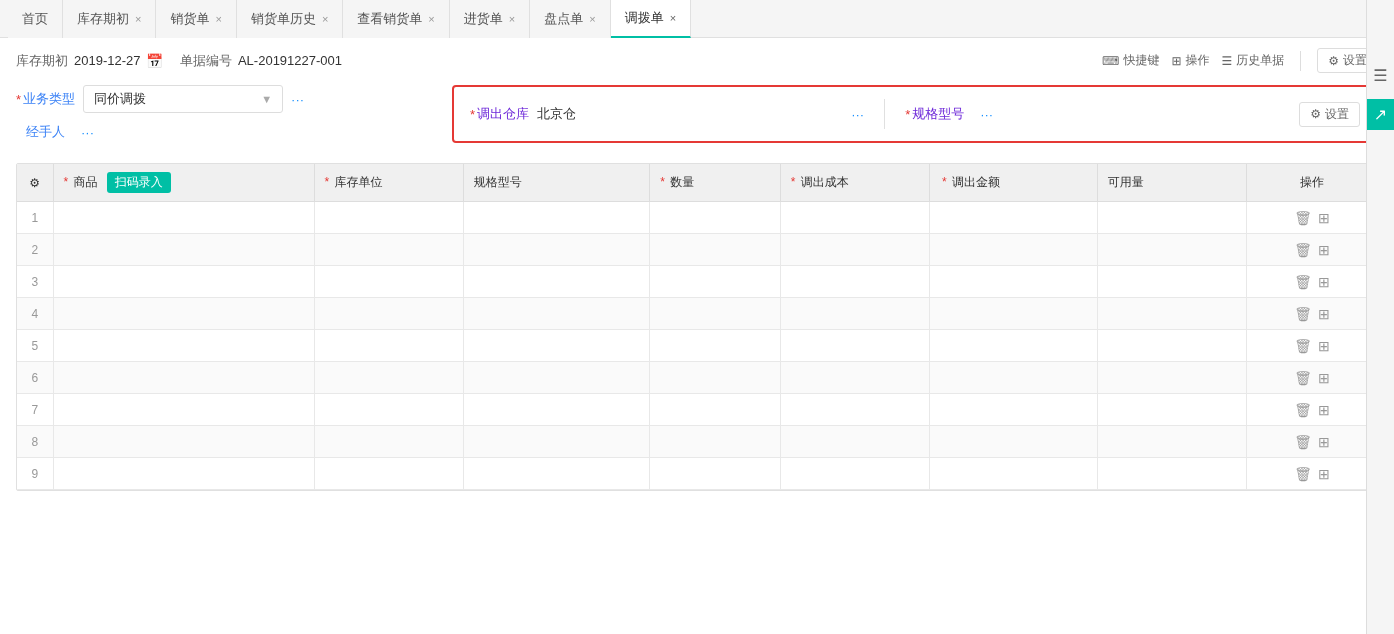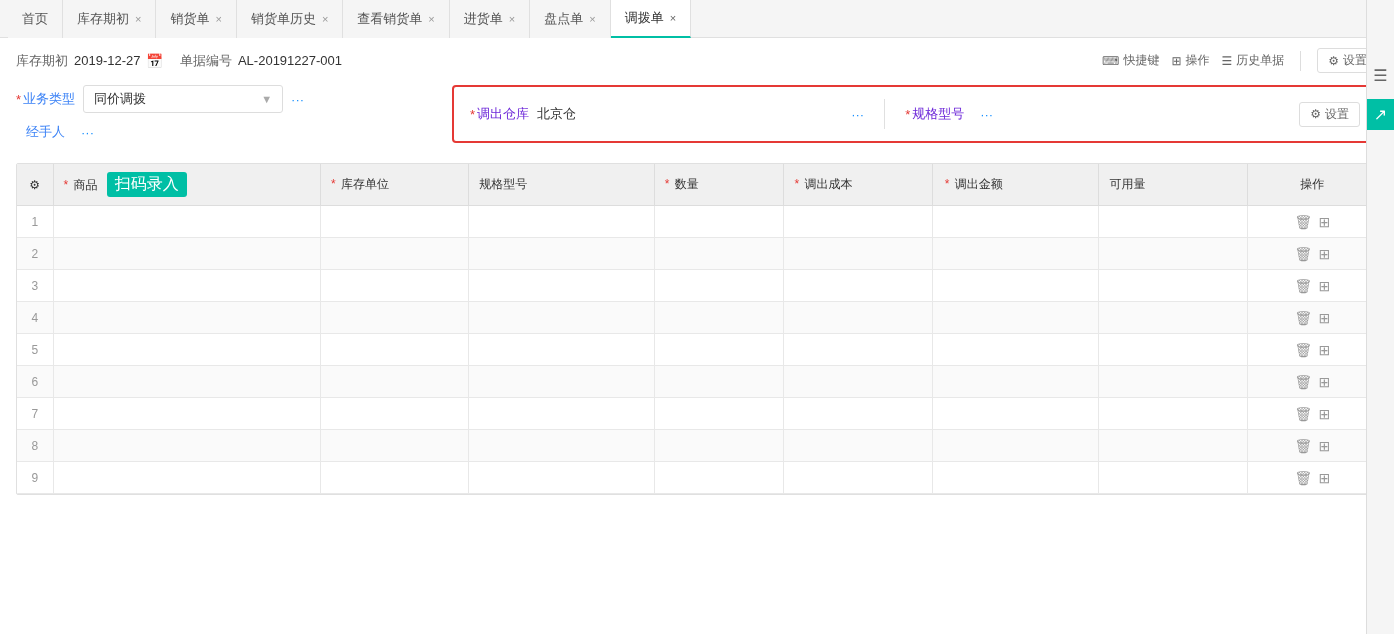--- a/index.html
+++ b/index.html
@@ -79,21 +79,21 @@
       padding: 7px 10px; border-right: 1px solid #e8e8e8; color: #333;
       height: 32px;
     }
     tbody td:last-child { border-right: none; }
     .row-num { color: #999; text-align: center; width: 36px; }
     .action-col { display: flex; align-items: center; gap: 6px; justify-content: center; }
     .trash-icon, .copy-icon { color: #999; cursor: pointer; font-size: 14px; }
 
     .scan-btn {
       background: #00bfa5; color: #fff; border: none; border-radius: 3px;
-      padding: 2px 8px; font-size: 16px; cursor: pointer; margin-left: 6px;
+      padding: 2px 8px; font-size: 12px; cursor: pointer; margin-left: 6px;
     }
 
     .required-col { color: #e53935; margin-right: 2px; }
 
     
     .right-sidebar {
       position: fixed; right: 0; top: 0; width: 28px;
       display: flex; flex-direction: column; align-items: center;
       background: #f5f5f5; border-left: 1px solid #ddd; height: 100%;
       padding-top: 60px; gap: 8px;

